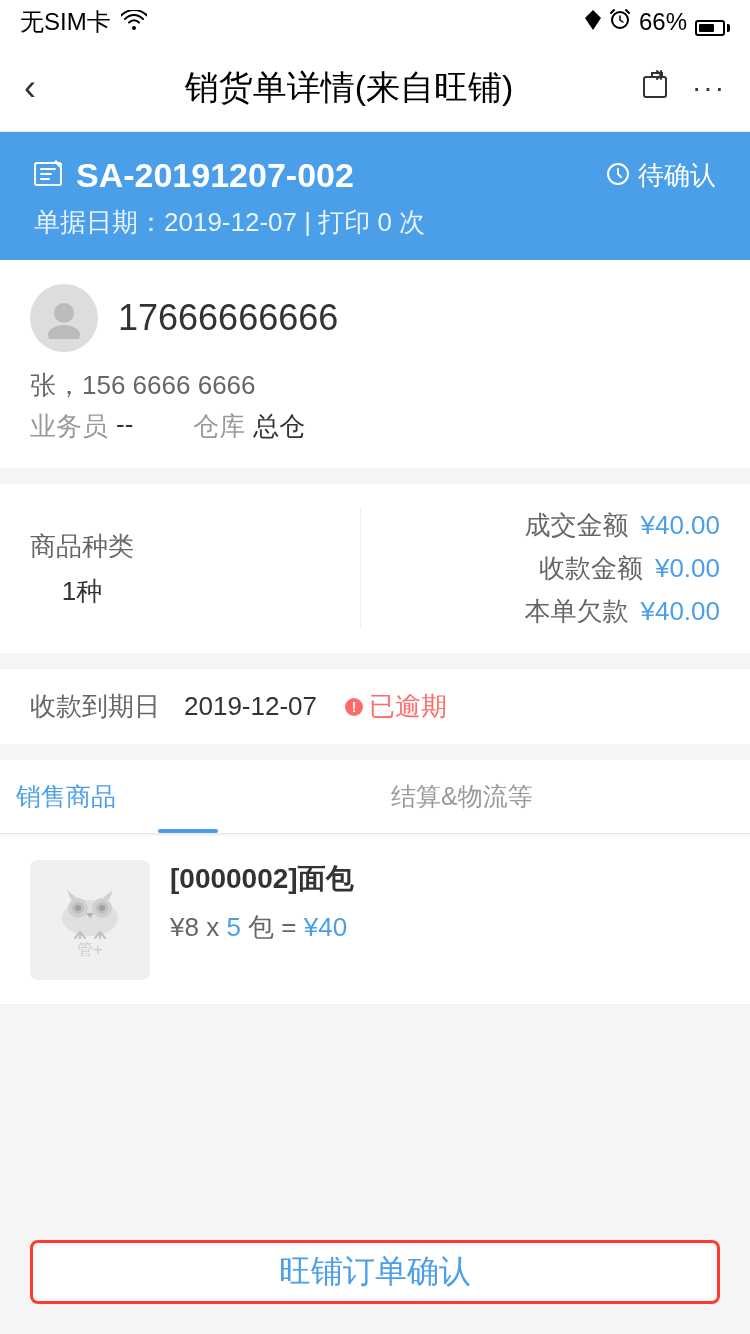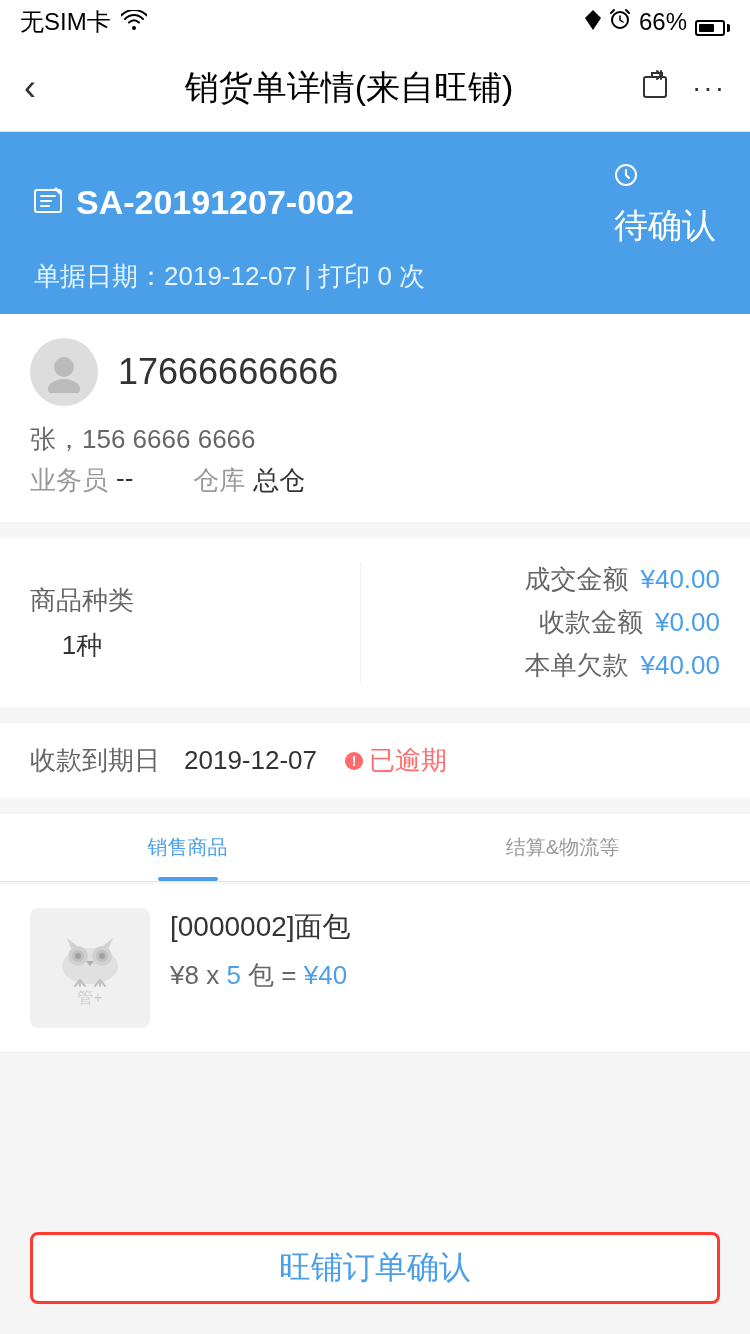--- a/index.html
+++ b/index.html
@@ -106,25 +106,24 @@
     .order-id {
       font-size: 34px;
       font-weight: bold;
       color: #fff;
       display: flex;
       align-items: center;
       gap: 10px;
     }
     .order-status {
       display: flex;
-      align-items: flex-start;
+      align-items: flex-end;
       gap: 8px;
       color: #fff;
-      font-size: 34px;
-      flex-direction: column;
+      font-size: 26px;
     }
     .order-date {
       color: #e8f4ff;
       font-size: 26px;
     }
 
     
     .customer-card {
       background: #fff;
       padding: 24px 30px;
@@ -243,23 +242,23 @@
     }
 
     
     .tabs-container {
       background: #fff;
       display: flex;
       border-bottom: 1px solid #e5e5e5;
     }
     .tab-item {
       flex: 1;
-      text-align: center;
-      padding: 20px 0;
-      font-size: 20px;
+      text-align: left;
+      padding: 20px 16px;
+      font-size: 25px;
       color: #999;
       cursor: pointer;
       position: relative;
     }
     .tab-item.active {
       color: #4a9fe8;
     }
     .tab-item.active::after {
       content: '';
       position: absolute;
@@ -302,20 +301,21 @@
       font-size: 16px;
       color: #ccc;
     }
     .product-info {
       flex: 1;
     }
     .product-name {
       font-size: 28px;
       color: #333;
       margin-bottom: 12px;
+      font-weight: bold;
     }
     .product-price {
       font-size: 26px;
       color: #666;
     }
     .product-price .qty-highlight { color: #4a9fe8; }
     .product-price .total-highlight { color: #4a9fe8; font-weight: 500; }
 
     
     .bottom-area {
@@ -328,21 +328,21 @@
     .confirm-btn-container {
       position: fixed;
       bottom: 0;
       left: 0;
       width: 750px;
       padding: 20px 30px 30px;
       background: #f5f5f5;
     }
     .confirm-btn {
       width: 100%;
-      height: 72px;
+      height: 64px;
       background: #fff;
       border: 3px solid #ff3b30;
       border-radius: 8px;
       font-size: 32px;
       color: #4a9fe8;
       cursor: pointer;
       display: flex;
       align-items: center;
       justify-content: center;
     }

